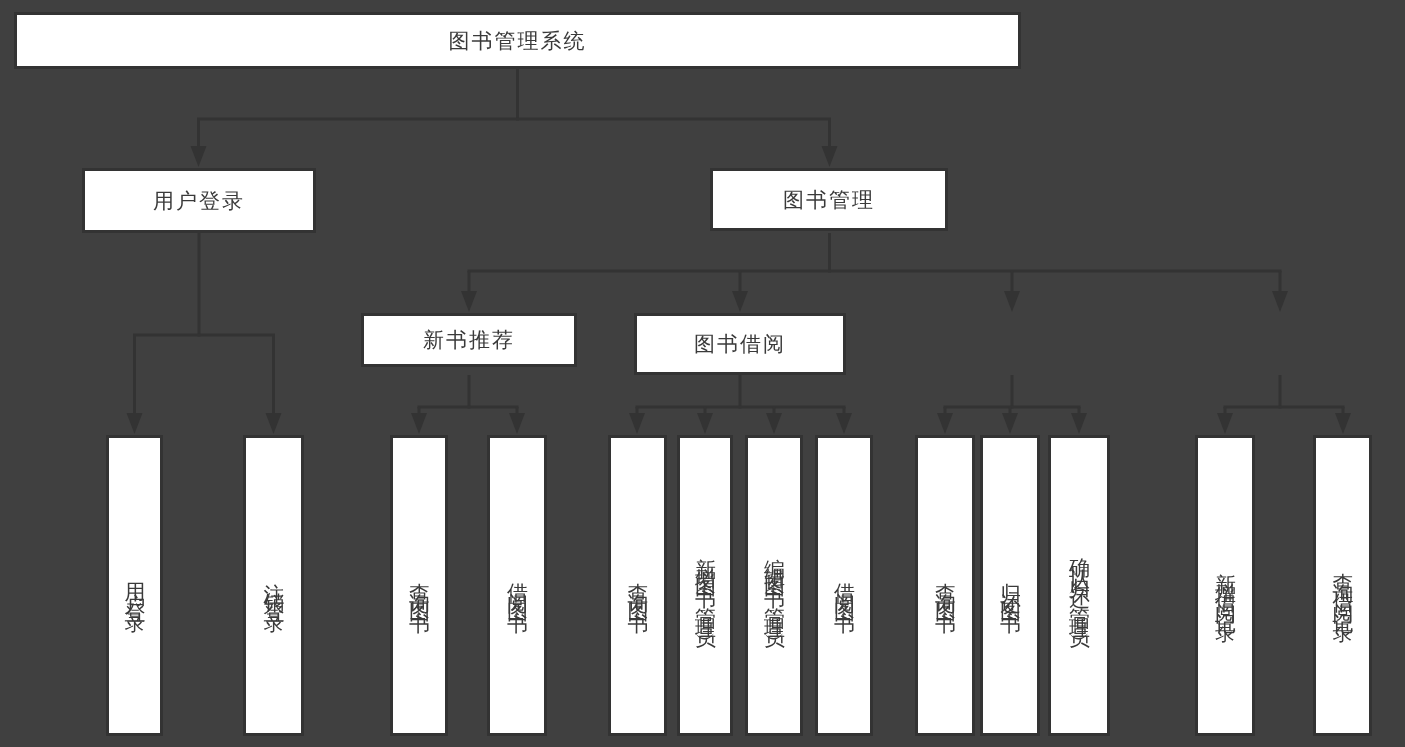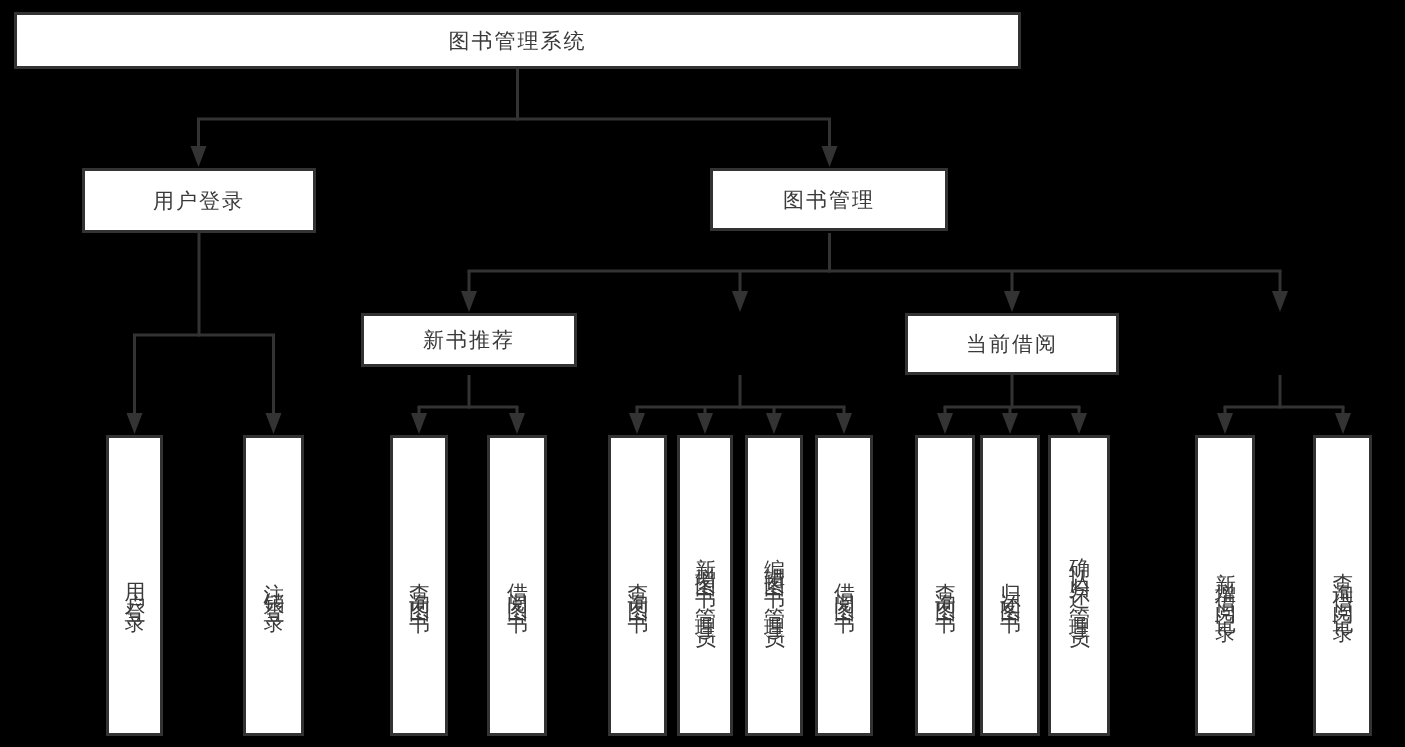--- a/index.html
+++ b/index.html
@@ -1,20 +1,20 @@
 <!DOCTYPE html>
 <html><head>
 <meta charset="utf-8">
 <style>
   html, body { margin: 0; padding: 0; background: #ffffff; }
   #canvas {
     position: relative;
     width: 1405px;
     height: 747px;
-    background: #000000;
+    background: #404040;
     font-family: "DejaVu Sans", sans-serif;
     overflow: hidden;
   }
   #connectors {
     position: absolute;
     left: 0; top: 0;
     width: 1405px; height: 747px;
   }
   #connectors path { stroke: #333333; stroke-width: 3; fill: none; }
   #connectors polygon { fill: #333333; stroke: none; }
@@ -120,22 +120,22 @@
   <div class="node hnode" style="left:82px; top:168px; width:234px; height:65px;">
     <span class="hlabel">用户登录</span>
   </div>
   <div class="node hnode" style="left:710px; top:168px; width:238px; height:63px;">
     <span class="hlabel">图书管理</span>
   </div>
 
   <div class="node hnode" style="left:361px; top:313px; width:216px; height:54px;">
     <span class="hlabel">新书推荐</span>
   </div>
-  <div class="node hnode" style="left:905px; top:313px; width:214px; height:62px;">
-    <span class="hlabel">当前借阅</span>
+  <div class="node hnode" style="left:634px; top:313px; width:212px; height:62px;">
+    <span class="hlabel">图书借阅</span>
   </div>
 
   <div class="node vnode" style="left:106px; width:57px;">
     <span class="vlabel">用户登录</span>
   </div>
   <div class="node vnode" style="left:243px; width:61px;">
     <span class="vlabel">注销登录</span>
   </div>
 
   <div class="node vnode" style="left:390px; width:58px;">

